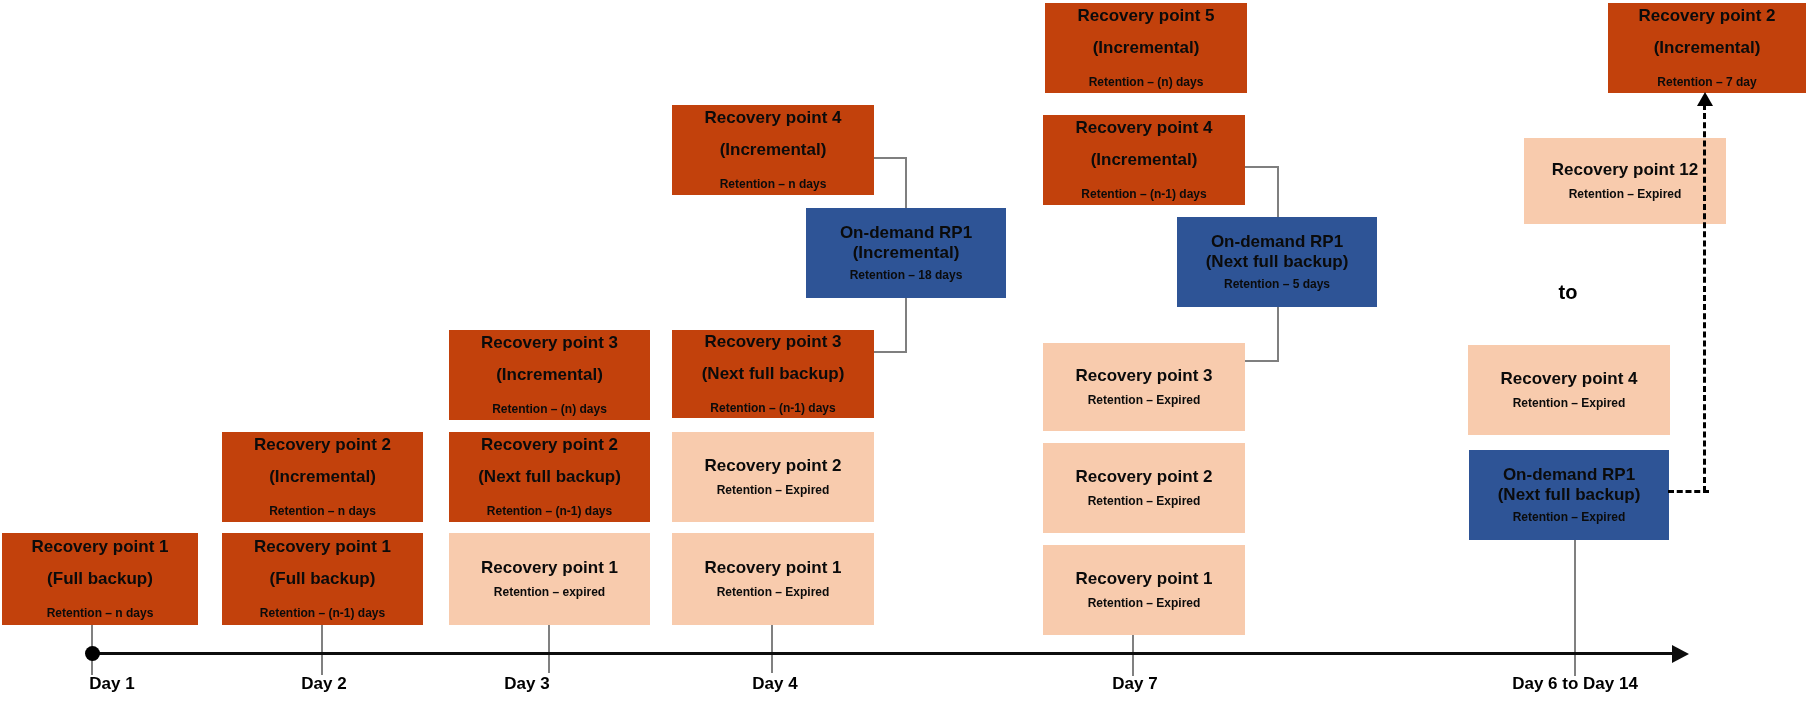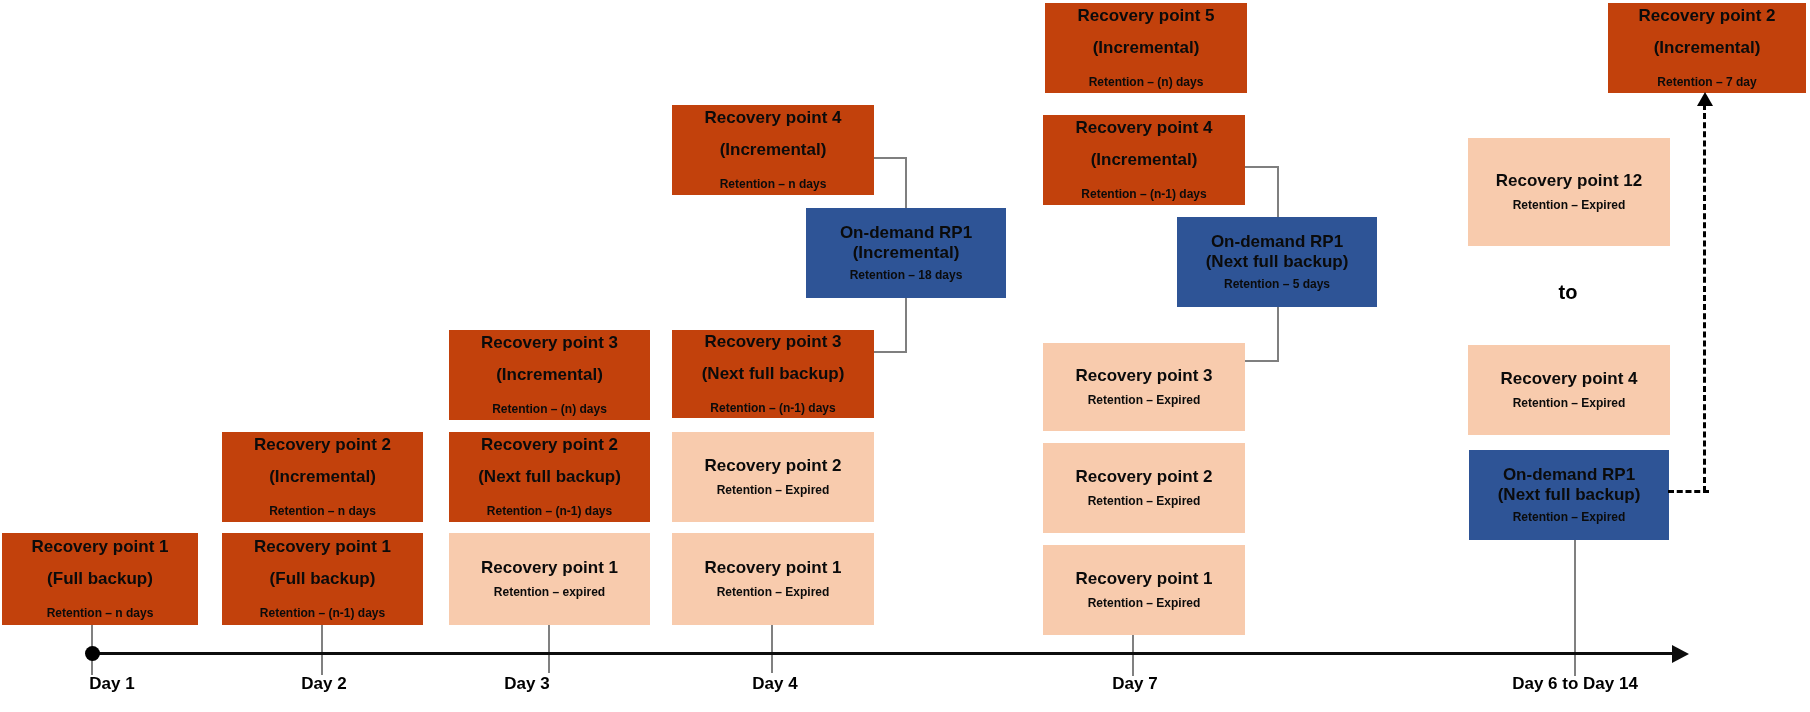--- a/index.html
+++ b/index.html
@@ -160,21 +160,21 @@
   <div class="box expired" style="left:1043px;top:545px;width:202px;height:90px;">
     <div class="bl bt">Recovery point 1</div>
     <div class="bl b3">Retention – Expired</div>
   </div>
 
   <div class="box active" style="left:1608px;top:3px;width:198px;height:90px;">
     <div class="bl bt">Recovery point 2</div>
     <div class="bl b2">(Incremental)</div>
     <div class="bl b3">Retention – 7 day</div>
   </div>
-  <div class="box expired" style="left:1468px;top:138px;width:202px;height:108px;">
+  <div class="box expired" style="left:1524px;top:138px;width:202px;height:86px;">
     <div class="bl bt">Recovery point 12</div>
     <div class="bl b3">Retention – Expired</div>
   </div>
   <div class="box expired" style="left:1468px;top:345px;width:202px;height:90px;">
     <div class="bl bt">Recovery point 4</div>
     <div class="bl b3">Retention – Expired</div>
   </div>
   <div class="box ondemand" style="left:1469px;top:450px;width:200px;height:90px;">
     <div class="bl bt">On-demand RP1</div>
     <div class="bl b2">(Next full backup)</div>

